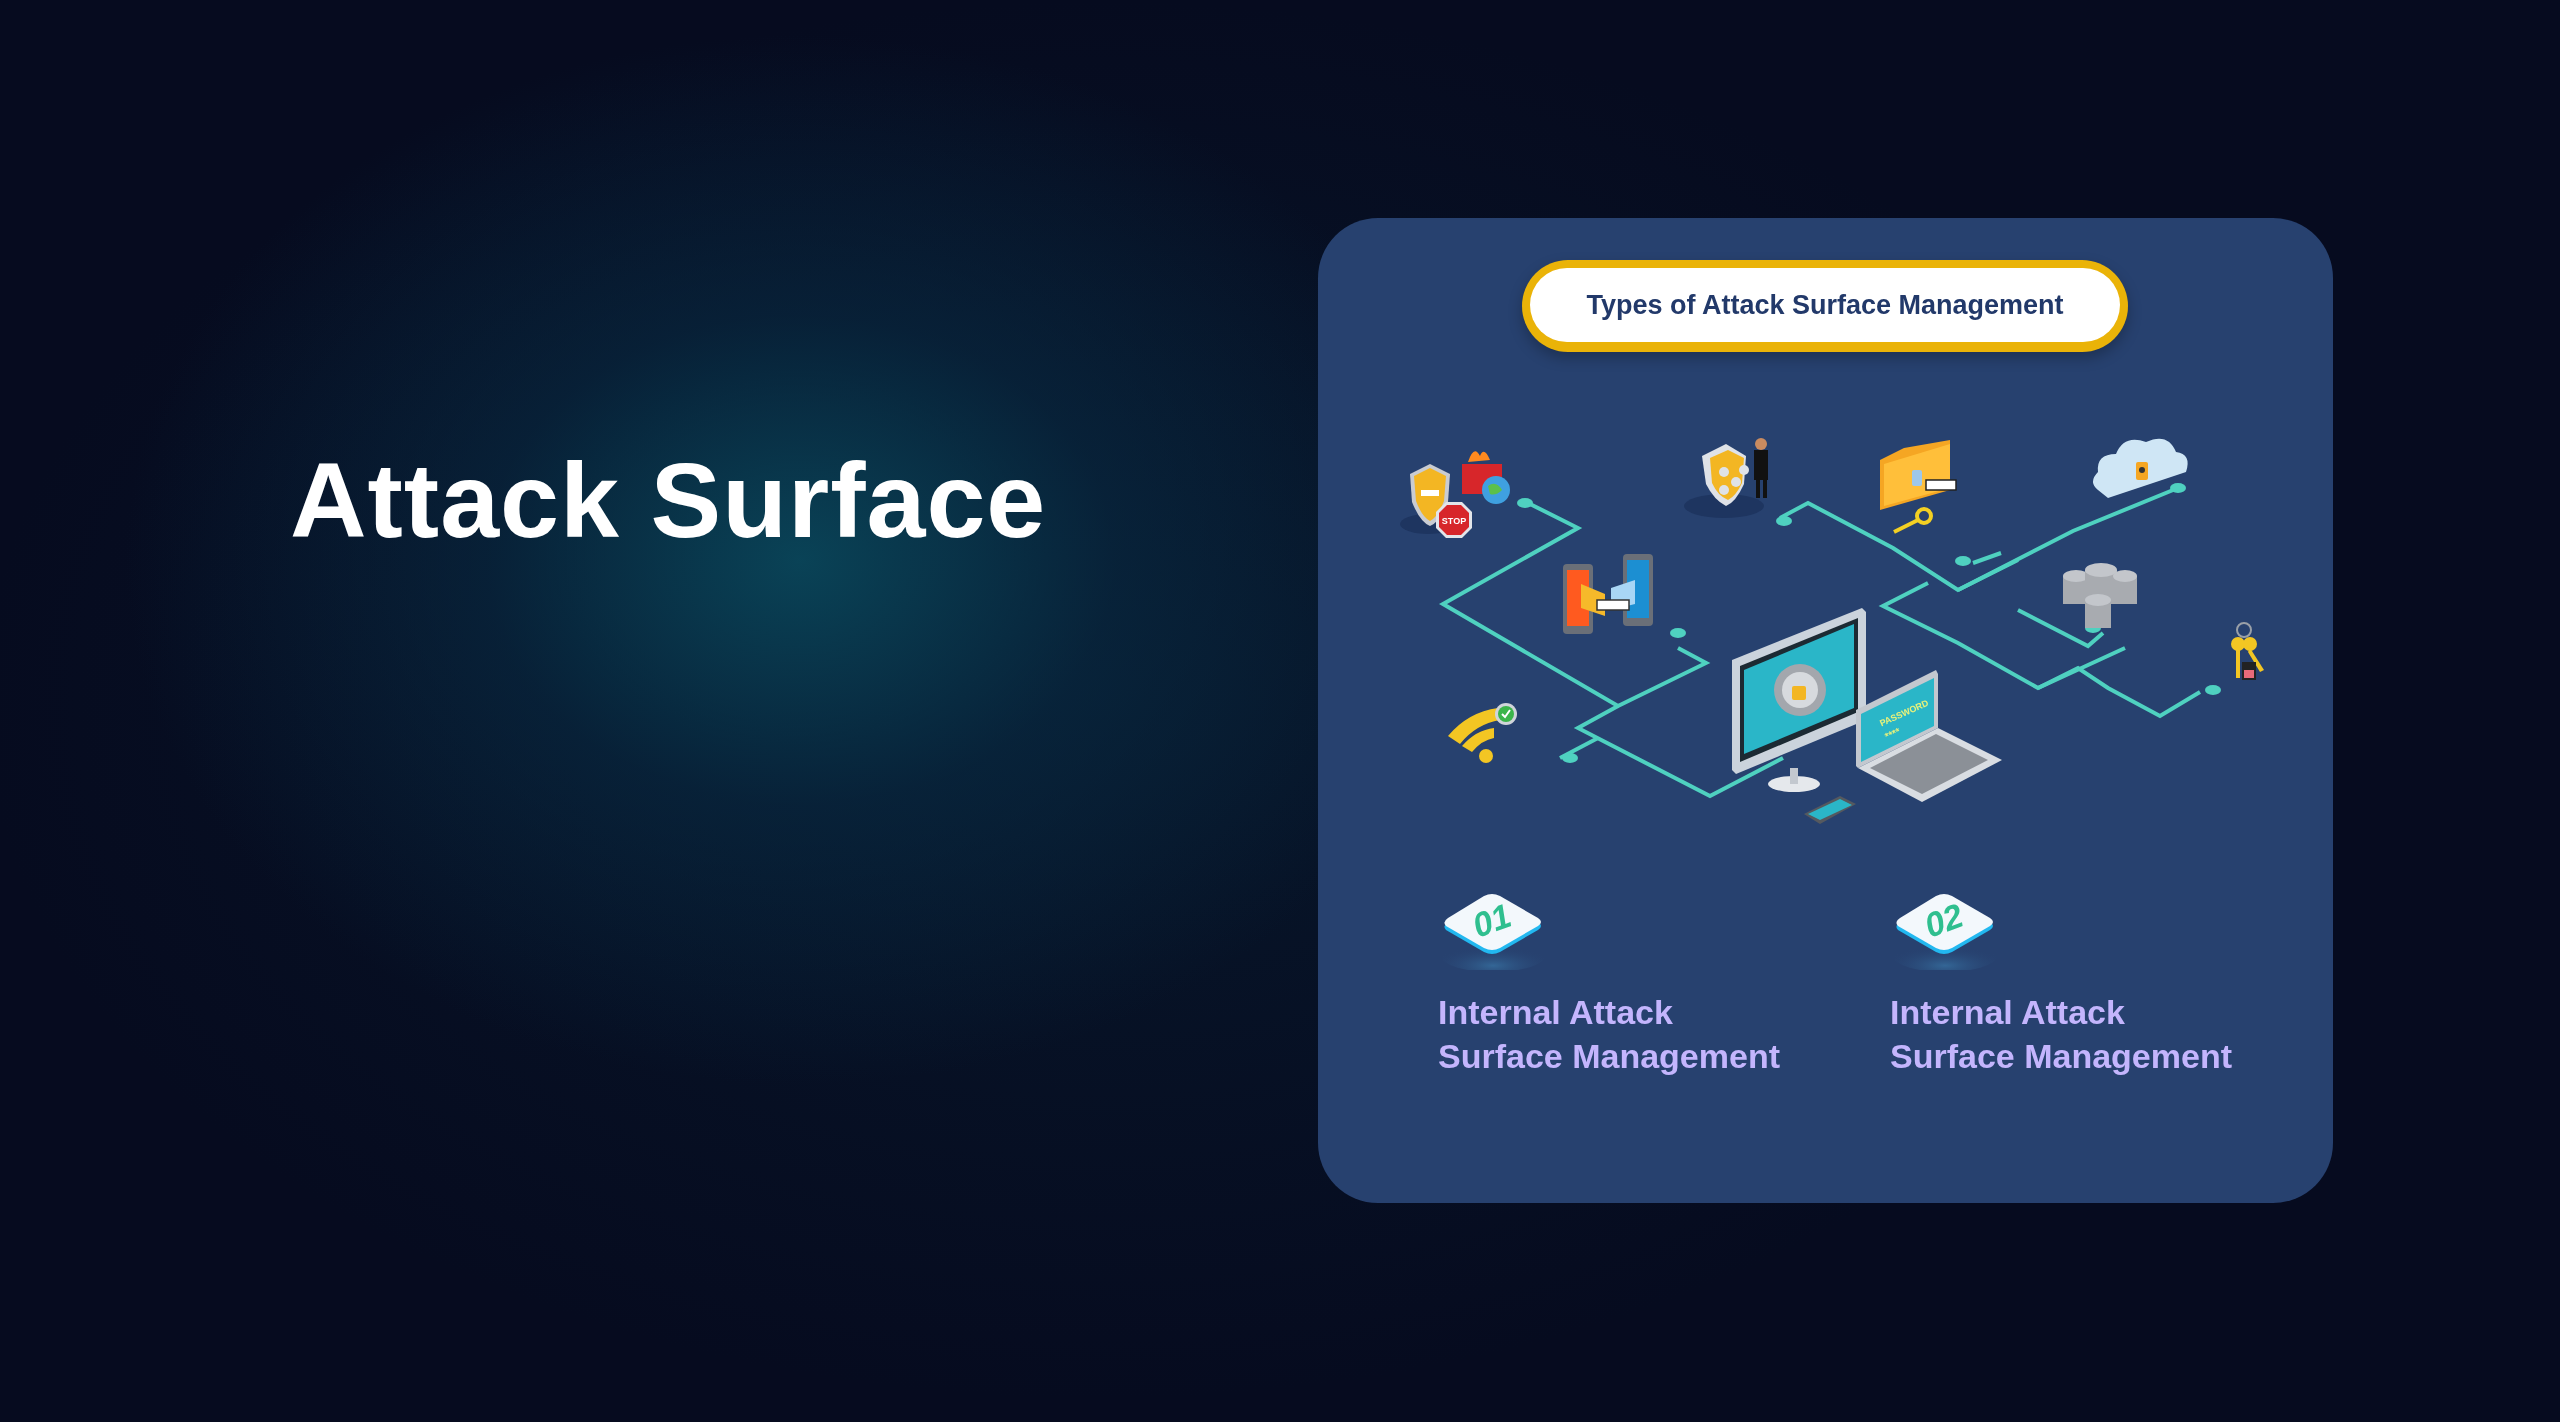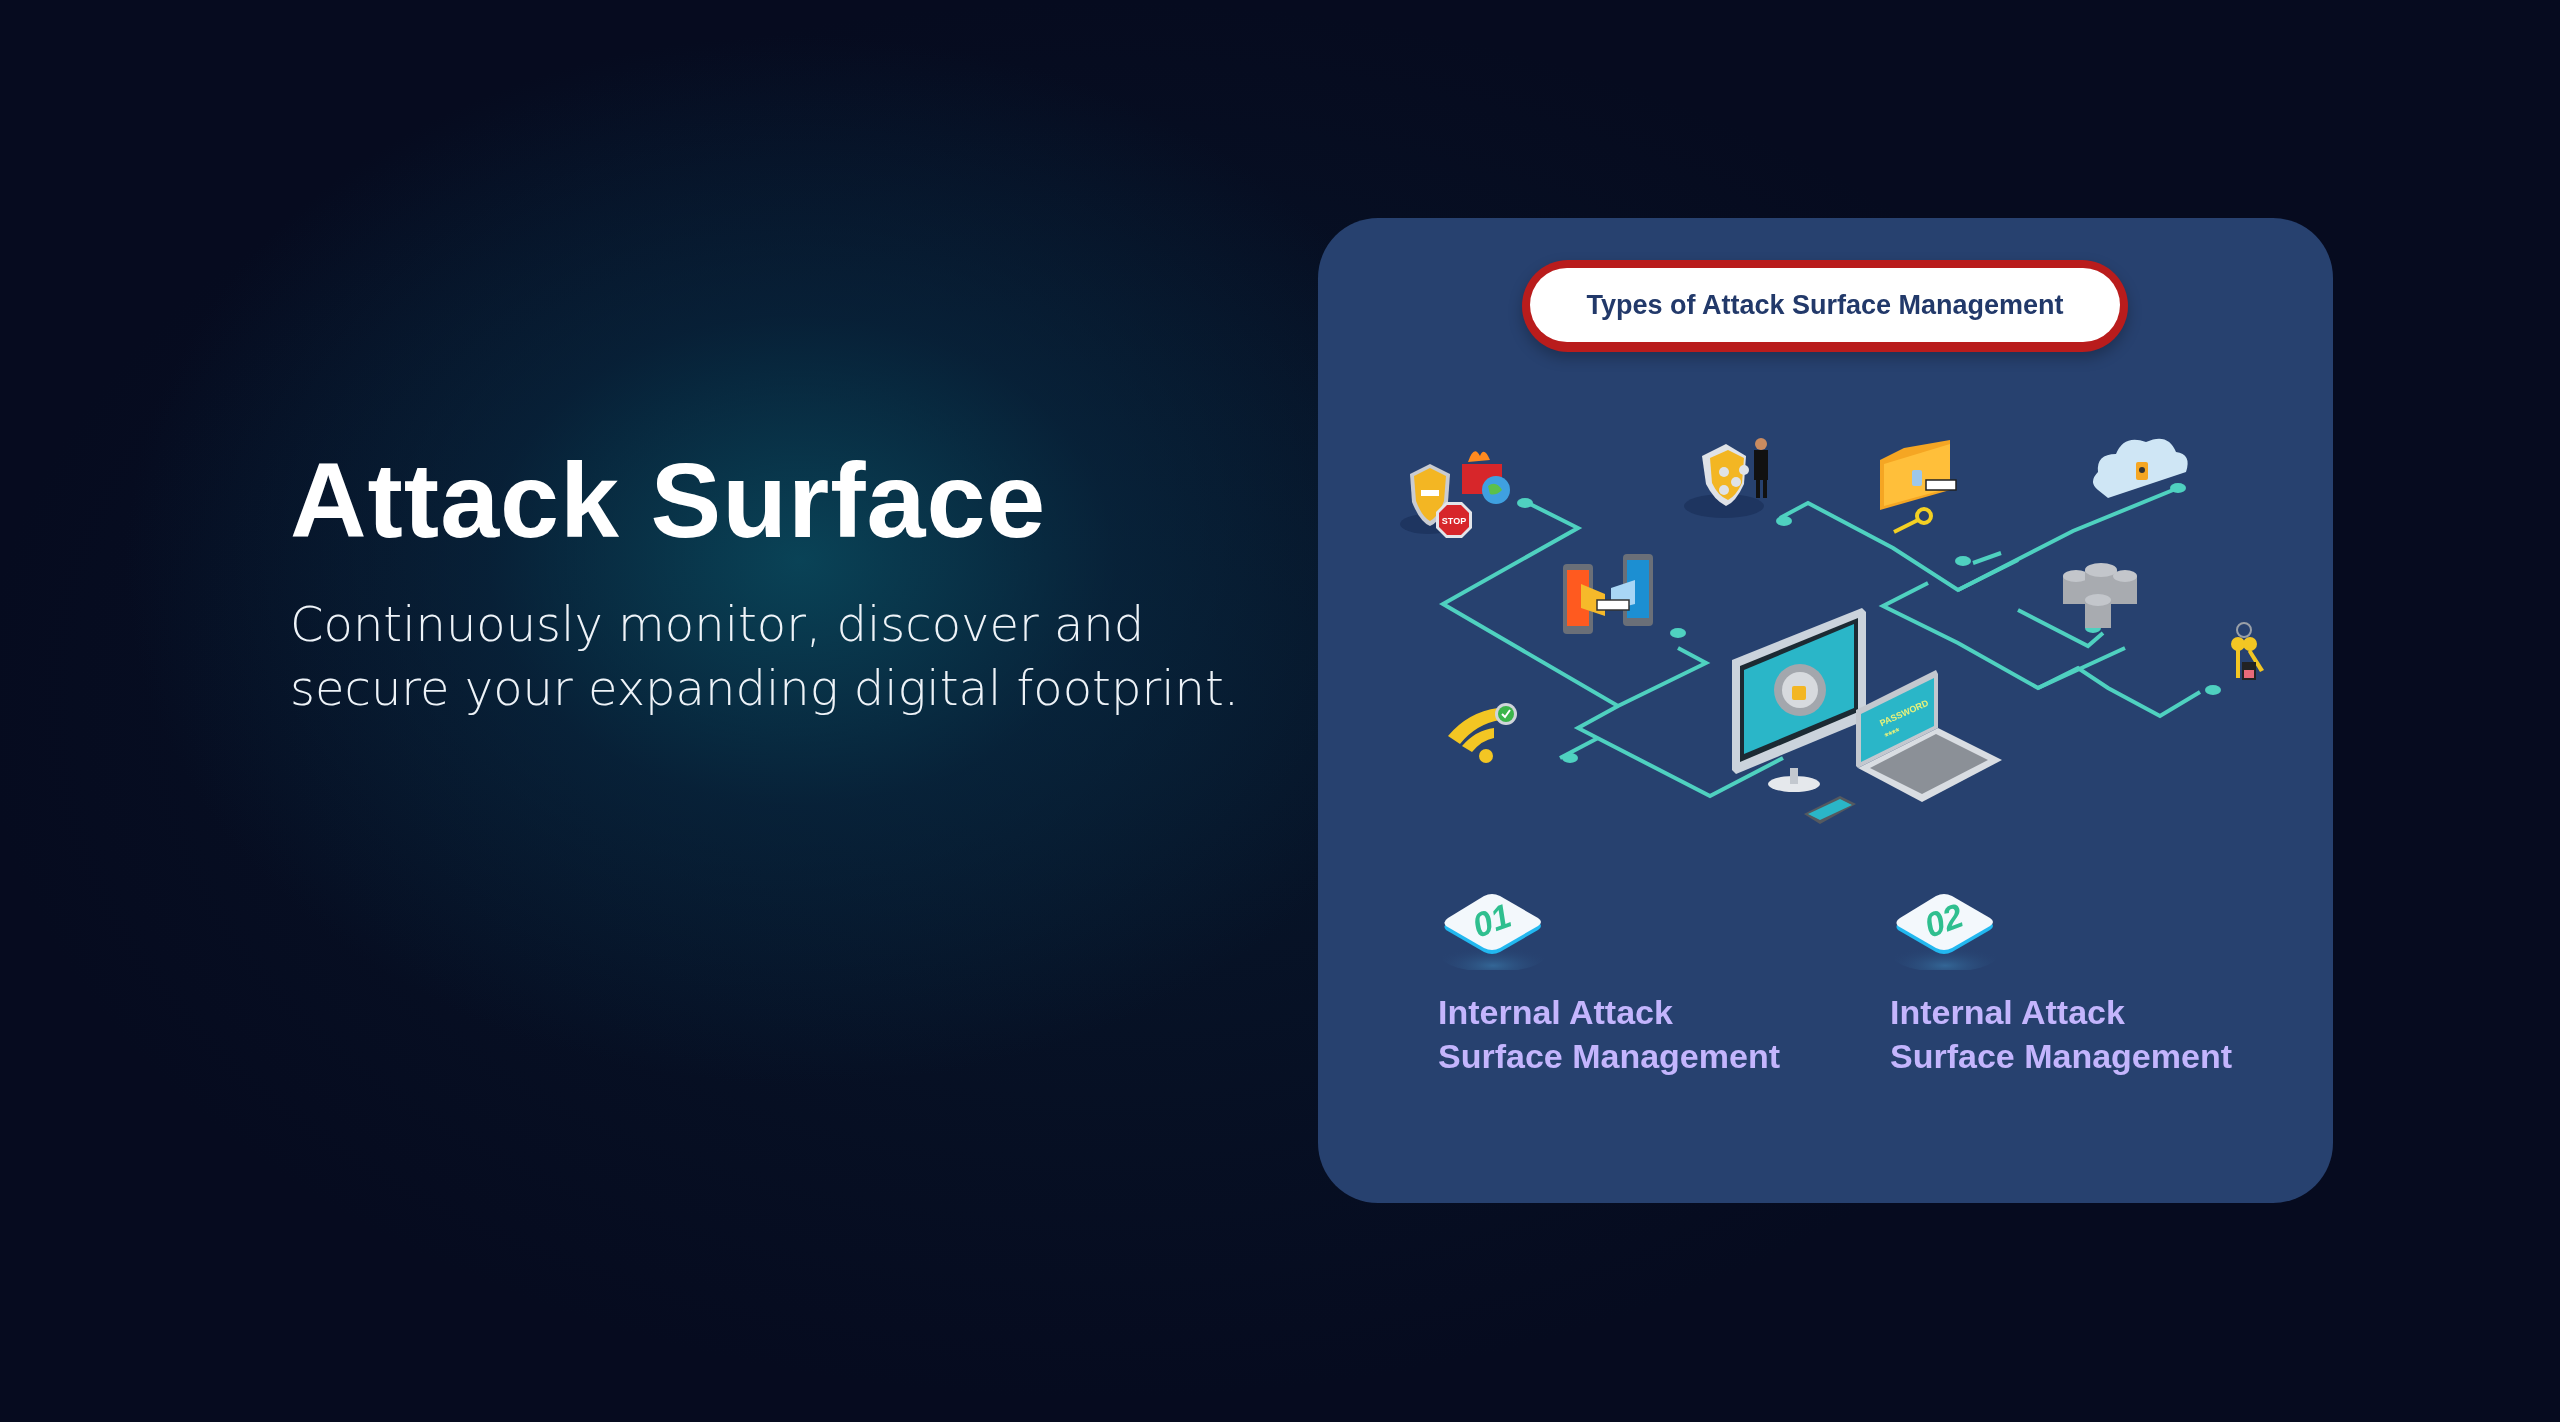--- a/index.html
+++ b/index.html
@@ -23,21 +23,21 @@
     margin:22px 0 0 0; font-weight:300; font-size:48px; line-height:64px; color:#eef3f8;
     font-family:"DejaVu Sans","Liberation Sans",sans-serif;
     font-stretch:semi-condensed;
   }
   .card {
     position:absolute; left:1318px; top:218px; width:1015px; height:985px;
     background:#27416f; border-radius:60px; overflow:hidden;
   }
   .pill {
     position:absolute; left:204px; top:42px; width:606px; height:92px;
-    border-radius:46px; background:#b91c1c;
+    border-radius:46px; background:#eab308;
     box-shadow:0 6px 14px rgba(0,0,0,0.25);
   }
   .pill-inner {
     position:absolute; left:8px; top:8px; right:8px; bottom:10px;
     background:#fff; border-radius:40px;
     display:flex; align-items:center; justify-content:center;
     color:#22396a; font-weight:700; font-size:27px;
     font-family:"Liberation Sans","DejaVu Sans",sans-serif;
   }
   .illus { position:absolute; left:0; top:0; width:1015px; height:620px; }
@@ -50,24 +50,20 @@
 </style>
 </head>
 <body>
 
 <div class="bg-glow"></div>
 
 <section class="hero">
   <h1>
     <span>Attack Surface</span><br>
   </h1>
-  <p>
-    <span>Continuously monitor, discover and</span><br>
-    <span>secure your expanding digital footprint.</span>
-  </p>
 </section>
 
 <div class="card">
 
   <svg class="illus" viewBox="0 0 1015 620" xmlns="http://www.w3.org/2000/svg">
 
     <g stroke="#4fd1c0" stroke-width="4" fill="none" stroke-linejoin="miter">
       <polyline points="210,285 260,310 125,386 300,488 388,445 360,430"></polyline>
       <polyline points="300,488 260,510 392,578 465,540"></polyline>
       <polyline points="242,540 280,520"></polyline>

